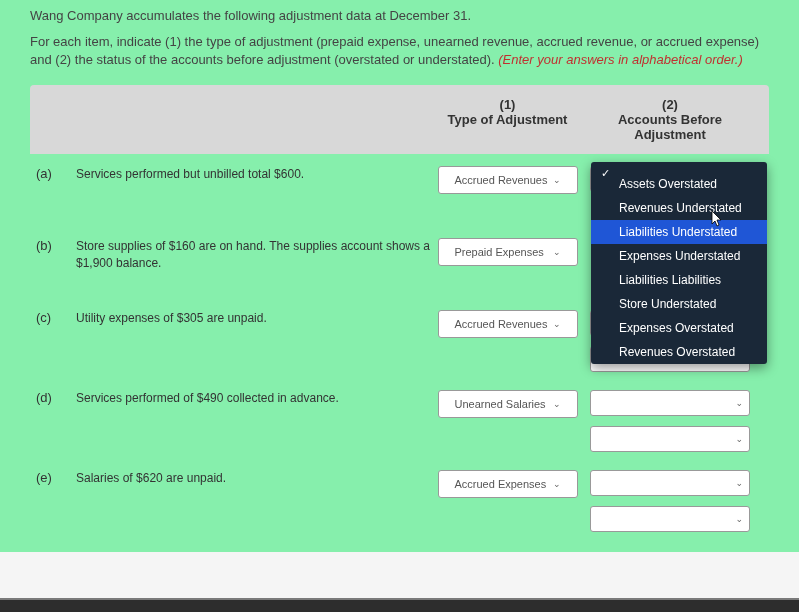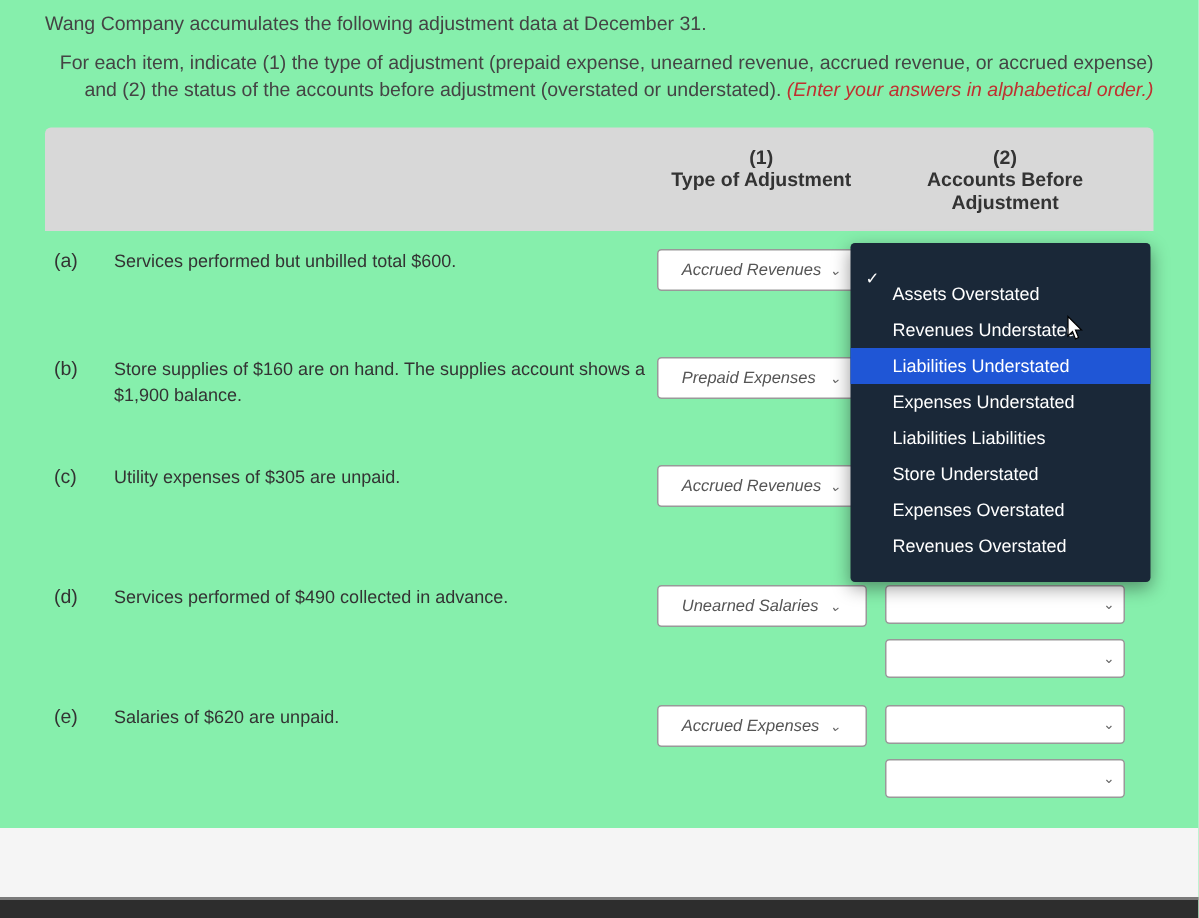--- a/index.html
+++ b/index.html
@@ -19,21 +19,20 @@
     .intro-text {
       font-size: 13px;
       color: #444;
       margin-bottom: 10px;
     }
     .instruction-text {
       font-size: 13px;
       color: #444;
       line-height: 1.4;
       margin-bottom: 16px;
-      text-align: right;
     }
     .red-italic { color: #c03030; font-style: italic; }
     .grid {
       width: 100%;
     }
     .header-row {
       display: flex;
       background: #d8d8d8;
       border-radius: 4px 4px 0 0;
     }
@@ -91,21 +90,20 @@
       border: 1px solid #999;
       border-radius: 3px;
       background: #fff;
       font-size: 11px;
       color: #555;
       padding: 0 16px;
       display: flex;
       align-items: center;
       justify-content: space-between;
       cursor: pointer;
-      font-style: italic;
     }
     .select-status {
       width: 160px;
       height: 26px;
       border: 1px solid #999;
       border-radius: 3px;
       background: #fff;
       font-size: 11px;
       color: #555;
       padding: 0 6px;
@@ -115,26 +113,26 @@
       cursor: pointer;
     }
     .chevron {
       font-size: 9px;
       color: #666;
     }
     .dropdown-menu {
       position: absolute;
       top: 8px;
       right: 2px;
-      width: 200px;
+      width: 176px;
       background: #1a2838;
       border-radius: 3px;
       box-shadow: 0 4px 12px rgba(0,0,0,0.4);
       z-index: 100;
-      padding: 12px 0;
+      padding: 0 0;
       font-size: 12px;
     }
     .dropdown-item {
       padding: 5px 14px 5px 28px;
       color: #fff;
       cursor: pointer;
       position: relative;
       white-space: nowrap;
     }
     .dropdown-item.selected::before {

